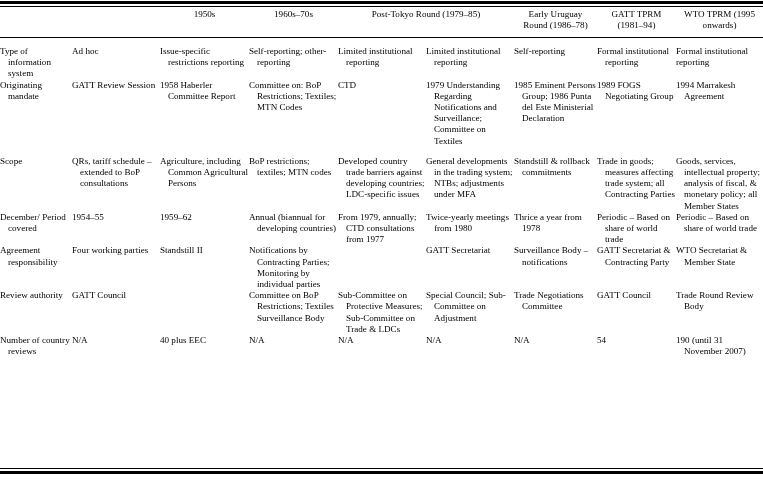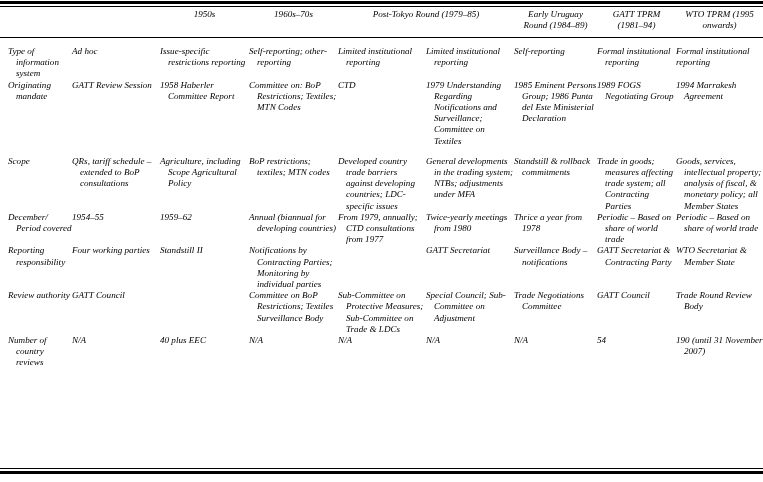--- a/index.html
+++ b/index.html
@@ -12,21 +12,20 @@
     height: 482px;
     font-family: "Liberation Serif", "DejaVu Serif", serif;
     color: #000000;
     overflow: hidden;
   }
   #table-root {
     position: relative;
     width: 763px;
     height: 482px;
     box-sizing: border-box;
-    font-style: italic;
   }
 
   
   .rule {
     position: absolute;
     left: 0;
     width: 763px;
     background: #000;
   }
   .rule-top-thick { top: 1px;   height: 3px; }
@@ -72,21 +71,21 @@
   .cell {
     display: block;
     padding-left: 8px;
     text-indent: -8px;
   }
   .cell.noindent {
     padding-left: 0;
     text-indent: 0;
   }
   .rowlabel .cell {
-    padding-left: 16px;
+    padding-left: 8px;
     text-indent: -8px;
   }
 
   
 </style>
 </head>
 <body>
 
 <div id="table-root">
 
@@ -117,21 +116,21 @@
           <span>1950s</span>
         </th>
         <th>
           <span>1960s–70s</span>
         </th>
         <th colspan="2">
           <span>Post-Tokyo Round (1979–85)</span>
         </th>
         <th>
           <span>Early Uruguay</span><br>
-          <span>Round (1984–89)</span>
+          <span>Round (1986–78)</span>
         </th>
         <th>
           <span>GATT TPRM</span><br>
           <span>(1981–94)</span>
         </th>
         <th>
           <span>WTO TPRM (1995</span><br>
           <span>onwards)</span>
         </th>
       </tr>
@@ -207,21 +206,21 @@
         </tr>
 
       <tr>
         <td class="rowlabel">
             <span class="cell">Scope</span>
           </td>
         <td>
             <span class="cell">QRs, tariff schedule – extended to BoP consultations</span>
           </td>
         <td>
-            <span class="cell">Agriculture, including Scope Agricultural Policy</span>
+            <span class="cell">Agriculture, including Common Agricultural Persons</span>
           </td>
         <td>
             <span class="cell">BoP restrictions; textiles; MTN codes</span>
           </td>
         <td>
             <span class="cell">Developed country trade barriers against developing countries; LDC-specific issues</span>
           </td>
         <td>
             <span class="cell">General developments in the trading system; NTBs; adjustments under MFA</span>
           </td>
@@ -261,21 +260,21 @@
         <td>
             <span class="cell">Periodic – Based on share of world trade</span>
           </td>
         <td>
             <span class="cell">Periodic – Based on share of world trade</span>
           </td>
       </tr>
 
       <tr>
         <td class="rowlabel">
-            <span class="cell">Reporting responsibility</span>
+            <span class="cell">Agreement responsibility</span>
           </td>
         <td>
             <span class="cell">Four working parties</span>
           </td>
         <td>
             <span class="cell">Standstill II</span>
           </td>
         <td>
             <span class="cell">Notifications by Contracting Parties; Monitoring by individual parties</span>
           </td>

